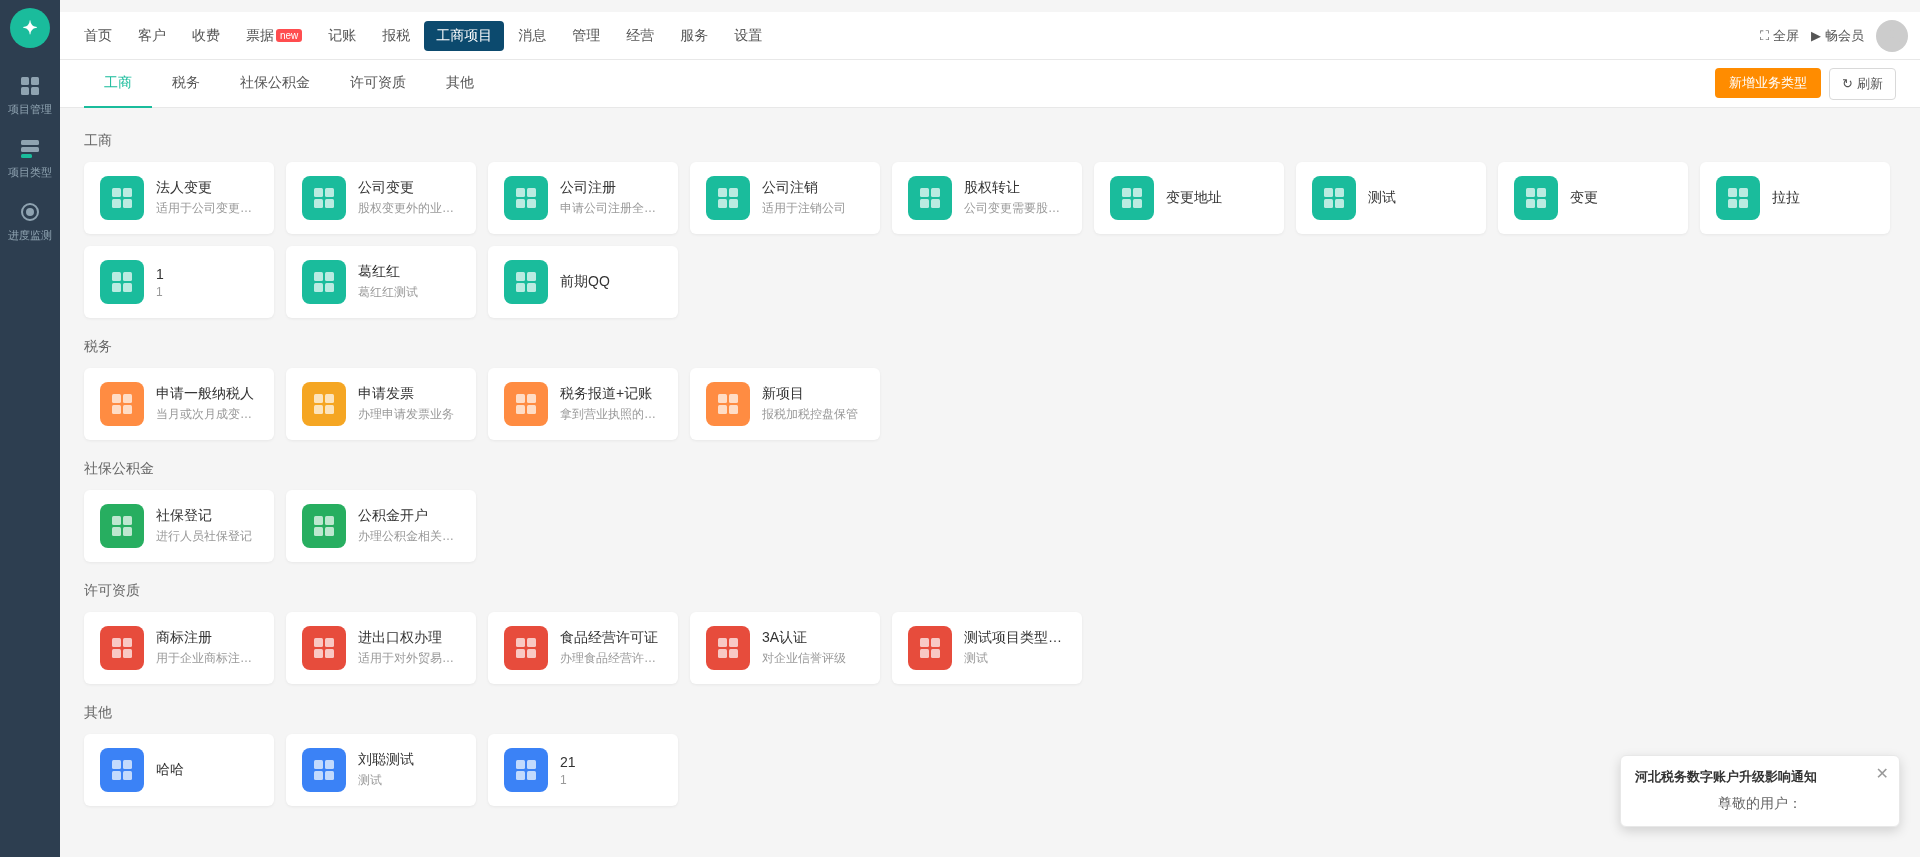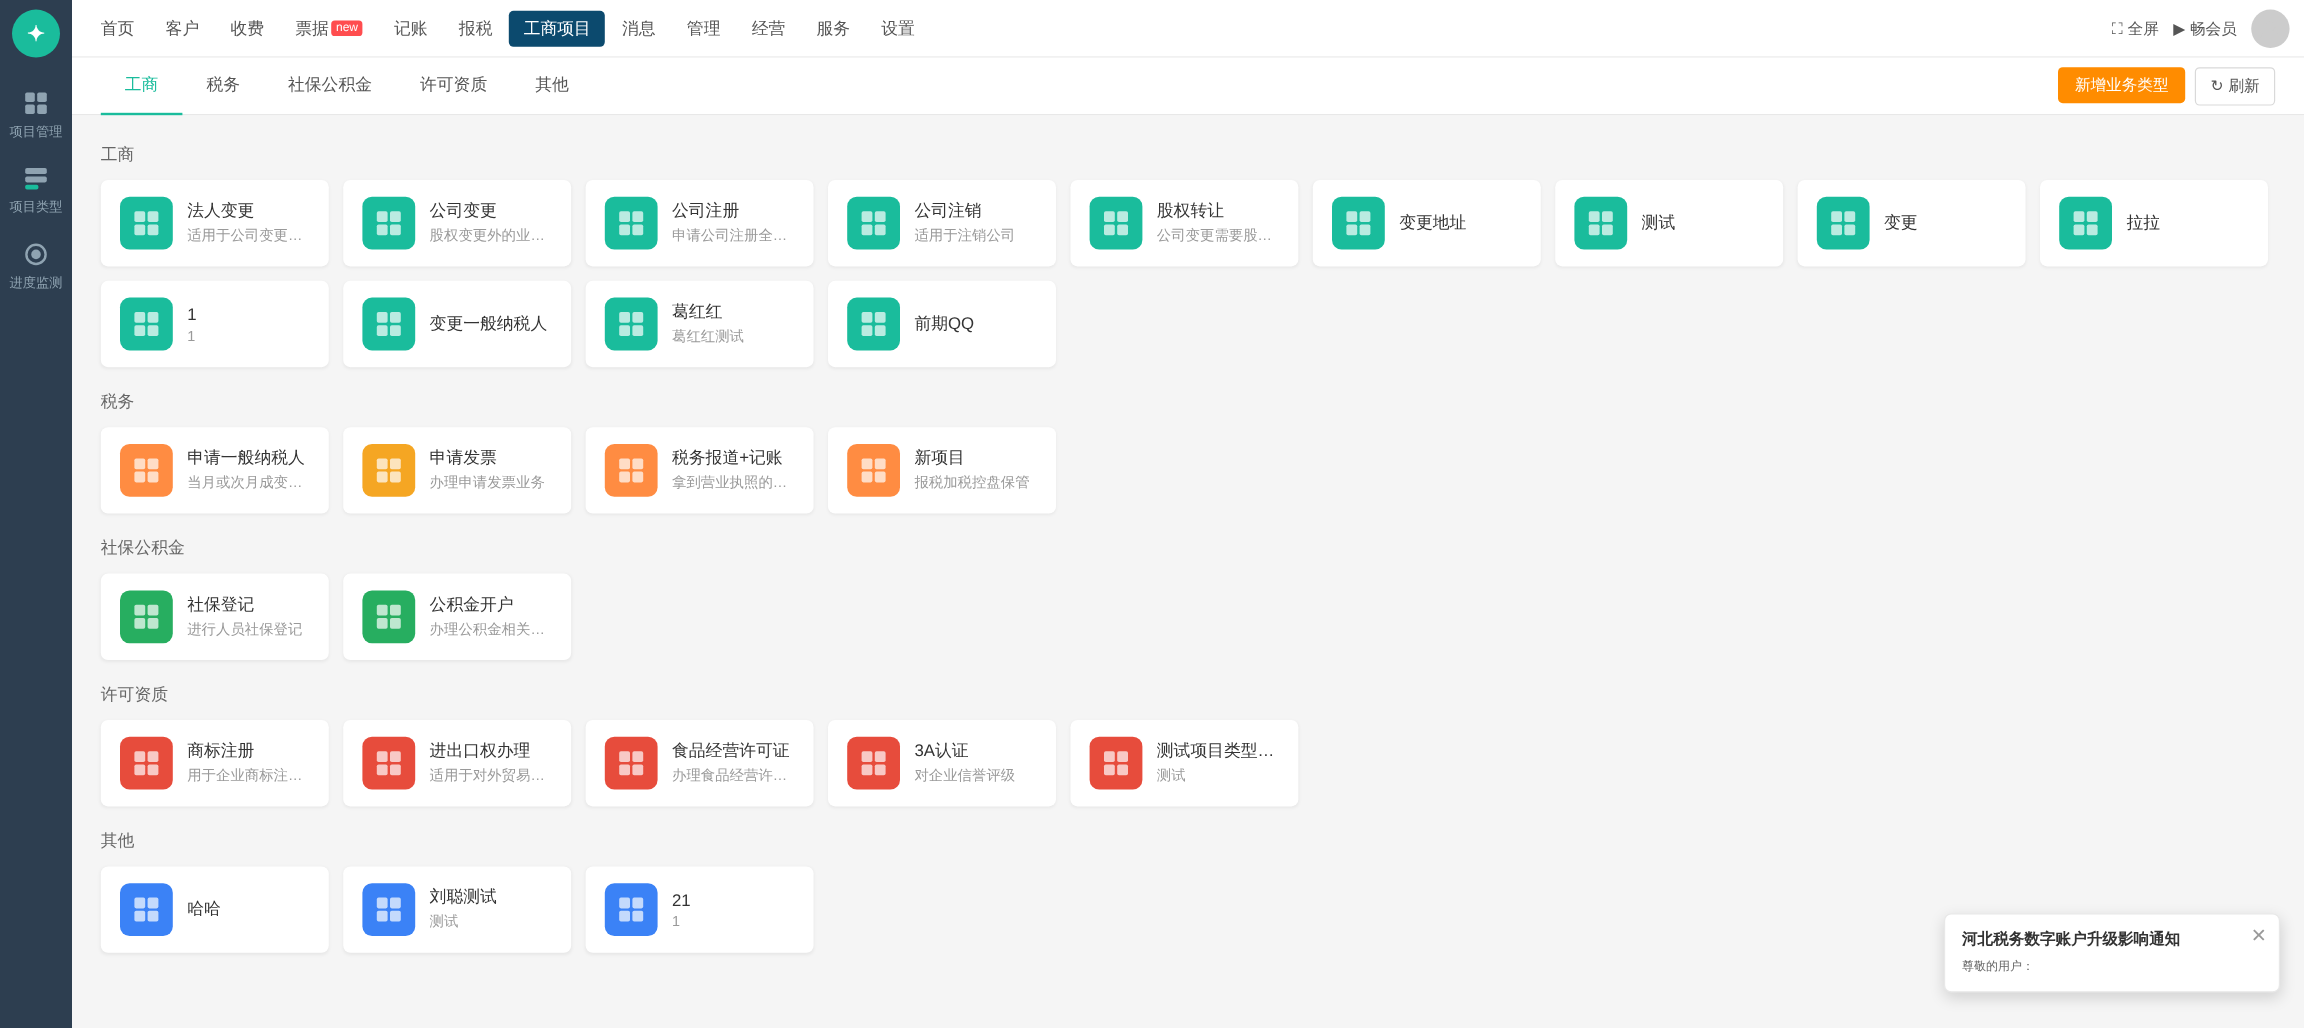--- a/index.html
+++ b/index.html
@@ -56,20 +56,21 @@
     .main-area { flex: 1; display: flex; flex-direction: column; overflow: hidden; }
     .topnav {
       height: 48px;
       background: #fff;
       display: flex;
       align-items: center;
       padding: 16px 12px;
       border-bottom: 1px solid #e8e8e8;
       gap: 4px;
       flex-shrink: 0;
+      margin-top: 12px;
     }
     .topnav-item {
       padding: 6px 12px;
       cursor: pointer;
       color: #555;
       border-radius: 4px;
       font-size: 14px;
       white-space: nowrap;
     }
     .topnav-item.active {
@@ -252,22 +253,23 @@
       font-size: 16px;
     }
     .notification-title {
       font-weight: bold;
       color: #333;
       margin-bottom: 6px;
       font-size: 13px;
     }
     .notification-body {
       color: #666;
-      font-size: 10px;
+      font-size: 14px;
       line-height: 1.6;
+      text-align: center;
     }
   </style>
 </head>
 <body>
 
 <div class="app-layout">
 
   <div class="sidebar">
     <div class="sidebar-logo">✦</div>
     <div class="sidebar-item">
@@ -500,33 +502,20 @@
               <div class="card">
                 <div class="card-icon" style="background: rgb(26, 188, 156);">
                   <svg width="22" height="22" viewBox="0 0 22 22" fill="none">
     <rect x="1" y="1" width="9" height="9" rx="1.5" fill="rgba(255,255,255,0.7)"></rect>
     <rect x="12" y="1" width="9" height="9" rx="1.5" fill="rgba(255,255,255,0.7)"></rect>
     <rect x="1" y="12" width="9" height="9" rx="1.5" fill="rgba(255,255,255,0.7)"></rect>
     <rect x="12" y="12" width="9" height="9" rx="1.5" fill="rgba(255,255,255,0.7)"></rect>
   </svg>
                 </div>
                 <div class="card-info">
-                  <div class="card-title">变更一般纳税人</div>
-                </div>
-              </div>
-              <div class="card">
-                <div class="card-icon" style="background: rgb(26, 188, 156);">
-                  <svg width="22" height="22" viewBox="0 0 22 22" fill="none">
-    <rect x="1" y="1" width="9" height="9" rx="1.5" fill="rgba(255,255,255,0.7)"></rect>
-    <rect x="12" y="1" width="9" height="9" rx="1.5" fill="rgba(255,255,255,0.7)"></rect>
-    <rect x="1" y="12" width="9" height="9" rx="1.5" fill="rgba(255,255,255,0.7)"></rect>
-    <rect x="12" y="12" width="9" height="9" rx="1.5" fill="rgba(255,255,255,0.7)"></rect>
-  </svg>
-                </div>
-                <div class="card-info">
                   <div class="card-title">葛红红</div>
                   <div class="card-desc">葛红红测试</div>
                 </div>
               </div>
               <div class="card">
                 <div class="card-icon" style="background: rgb(26, 188, 156);">
                   <svg width="22" height="22" viewBox="0 0 22 22" fill="none">
     <rect x="1" y="1" width="9" height="9" rx="1.5" fill="rgba(255,255,255,0.7)"></rect>
     <rect x="12" y="1" width="9" height="9" rx="1.5" fill="rgba(255,255,255,0.7)"></rect>
     <rect x="1" y="12" width="9" height="9" rx="1.5" fill="rgba(255,255,255,0.7)"></rect>

